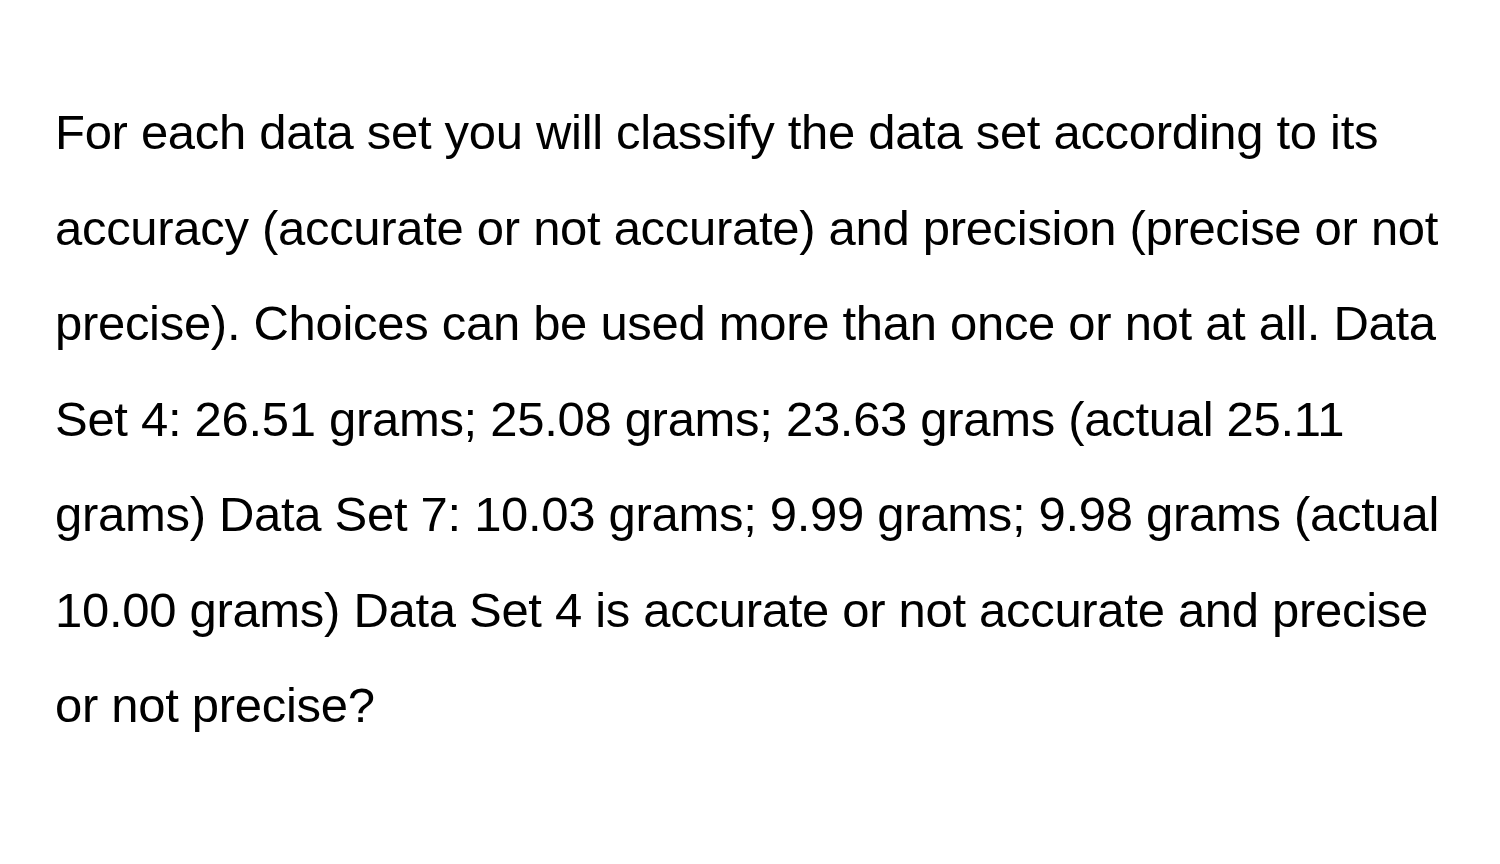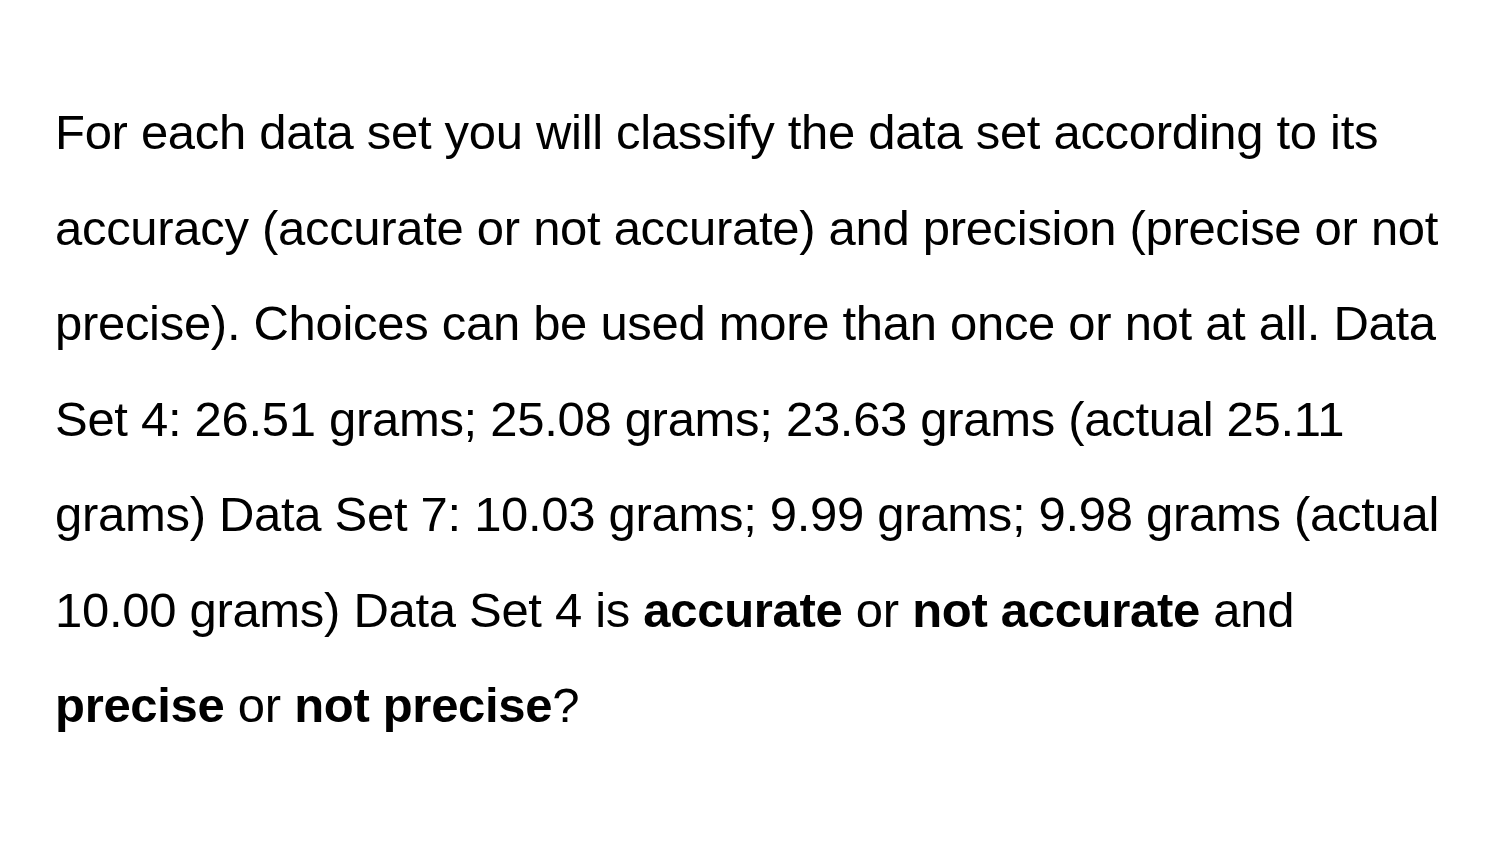--- a/index.html
+++ b/index.html
@@ -14,21 +14,21 @@
       font-family: -apple-system, BlinkMacSystemFont, "Segoe UI", Helvetica, Arial, sans-serif;
       padding: 85px 55px 55px 55px;
     }
     .content {
       font-size: 49px;
       line-height: 1.95;
       color: #000000;
       letter-spacing: -0.3px;
     }
     .bold {
-      font-weight: 700;
+      font-weight: 400;
       text-align: center;
     }
   </style>
 </head>
 <body>
 
 <div class="content">
   <span>For each data set you will classify the data set according to its accuracy (accurate or not accurate) and precision (precise or not precise). Choices can be used more than once or not at all. Data Set 4: 26.51 grams; 25.08 grams; 23.63 grams (actual 25.11 grams) Data Set 7: 10.03 grams; 9.99 grams; 9.98 grams (actual 10.00 grams) Data Set 4 is </span><span class="bold">accurate</span><span> or </span><span class="bold">not accurate</span><span> and </span><span class="bold">precise</span><span> or </span><span class="bold">not precise</span><span>?</span>
 </div>
 

